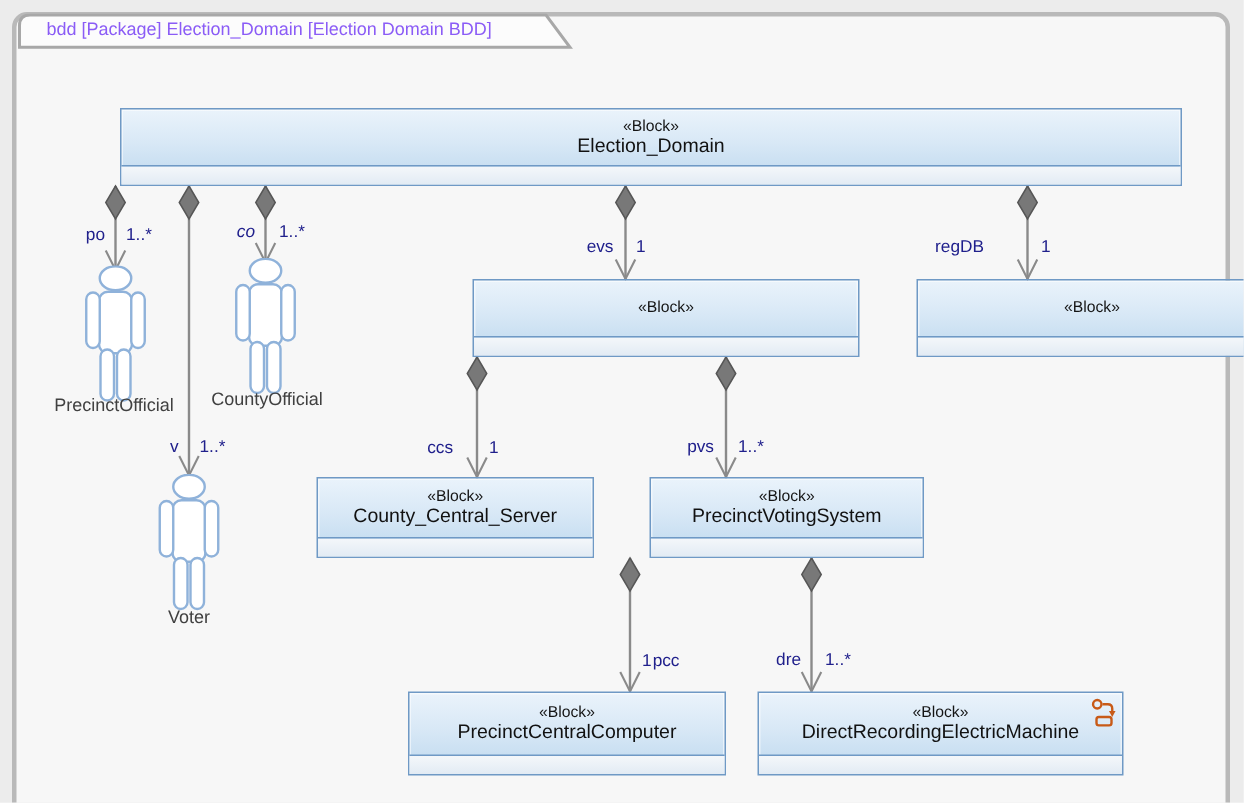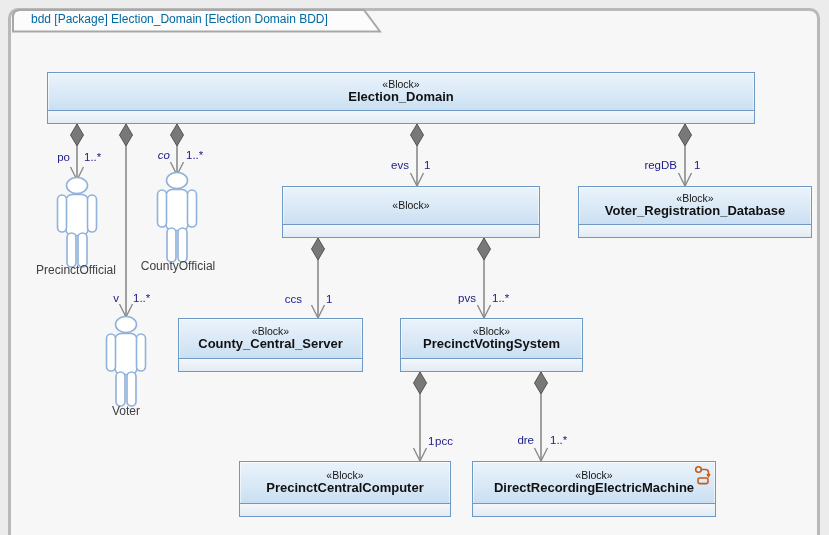--- a/index.html
+++ b/index.html
@@ -14,40 +14,40 @@
   }
   #edge-layer{position:absolute;left:0;top:0;width:829px;height:535px;}
   .edge-line{stroke:#8a8a8a;stroke-width:1.6;fill:none;}
   .edge-diamond{fill:#787878;stroke:#565656;stroke-width:1;}
   .edge-arrow{stroke:#8a8a8a;stroke-width:1.4;fill:none;}
   .block{
     position:absolute;
     border:1px solid #6f99c5;
     background:linear-gradient(180deg,#eaf3fb 0%,#d8e8f6 45%,#bdd8ee 100%);
     box-shadow:inset 0 0 0 1px rgba(255,255,255,.55);
-    display:flex;flex-direction:column;box-sizing:border-box;
+    display:flex;flex-direction:column;box-sizing:border-box;margin-left:33px;
   }
   .block-header{
     flex:1;display:flex;flex-direction:column;align-items:center;justify-content:center;
     line-height:1.15;
   }
   .block-compartment{
     height:12px;border-top:1px solid #6f99c5;
     background:linear-gradient(180deg,#f4f7fa 0%,#e2ebf4 100%);
   }
   .stereo{font-size:10.5px;color:#141414;}
-  .bname{font-size:13px;font-weight:bold;color:#111;white-space:nowrap;}
+  .bname{font-size:13px;font-weight:normal;color:#111;white-space:nowrap;}
   .elabel{position:absolute;font-size:11.5px;color:#20208c;white-space:nowrap;}
   .elabel.role{transform:translateX(-100%);}
   .alabel{position:absolute;font-size:12px;color:#404040;transform:translateX(-50%);white-space:nowrap;}
   .actor-svg{position:absolute;}
   .actor-shape{fill:#ffffff;stroke:#8fb2da;stroke-width:1.6;}
   #frame-tab{position:absolute;left:12px;top:9px;width:380px;height:24px;}
   #tab-text{
-    position:absolute;left:31px;top:12px;font-size:12px;color:#0369a1;white-space:nowrap;
+    position:absolute;left:31px;top:12px;font-size:12px;color:#8b5cf6;white-space:nowrap;
   }
   .dre-icon{position:absolute;right:3px;top:3px;width:18px;height:20px;}
   .oicon{stroke:#c85a17;fill:none;stroke-width:1.6;}
   .oicon-fill{fill:#c85a17;stroke:none;}
 </style>
 </head>
 <body>
 
 <div id="diagram-frame"></div>
 
@@ -100,21 +100,21 @@
 </svg>
 
 <div class="elabel role" style="left:70px;top:151px;">po</div>
 <div class="elabel" style="left:84px;top:151px;">1..*</div>
 <div class="elabel role" style="left:170px;top:149px;font-style:italic;">co</div>
 <div class="elabel" style="left:186px;top:149px;">1..*</div>
 <div class="elabel role" style="left:119px;top:292px;">v</div>
 <div class="elabel" style="left:133px;top:292px;">1..*</div>
 <div class="elabel role" style="left:409px;top:159px;">evs</div>
 <div class="elabel" style="left:424px;top:159px;">1</div>
-<div class="elabel role" style="left:677px;top:159px;">regDB</div>
+<div class="elabel role" style="left:656px;top:159px;">regDB</div>
 <div class="elabel" style="left:694px;top:159px;">1</div>
 <div class="elabel role" style="left:302px;top:293px;">ccs</div>
 <div class="elabel" style="left:326px;top:293px;">1</div>
 <div class="elabel role" style="left:476px;top:292px;padding-left:44px;">pvs</div>
 <div class="elabel" style="left:492px;top:292px;">1..*</div>
 <div class="elabel role" style="left:413px;top:435px;margin-left:40px;">pcc</div>
 <div class="elabel" style="left:428px;top:435px;">1</div>
 <div class="elabel role" style="left:534px;top:434px;">dre</div>
 <div class="elabel" style="left:550px;top:434px;">1..*</div>
 
@@ -129,21 +129,20 @@
 <div class="block" style="left:282px;top:186px;width:258px;height:52px;">
   <div class="block-header">
     <div class="stereo">«Block»</div>
   </div>
   <div class="block-compartment"></div>
 </div>
 
 <div class="block" style="left:578px;top:186px;width:234px;height:52px;">
   <div class="block-header">
     <div class="stereo">«Block»</div>
-    <div class="bname">Voter_Registration_Database</div>
   </div>
   <div class="block-compartment"></div>
 </div>
 
 <div class="block" style="left:178px;top:318px;width:185px;height:54px;">
   <div class="block-header">
     <div class="stereo">«Block»</div>
     <div class="bname">County_Central_Server</div>
   </div>
   <div class="block-compartment"></div>

